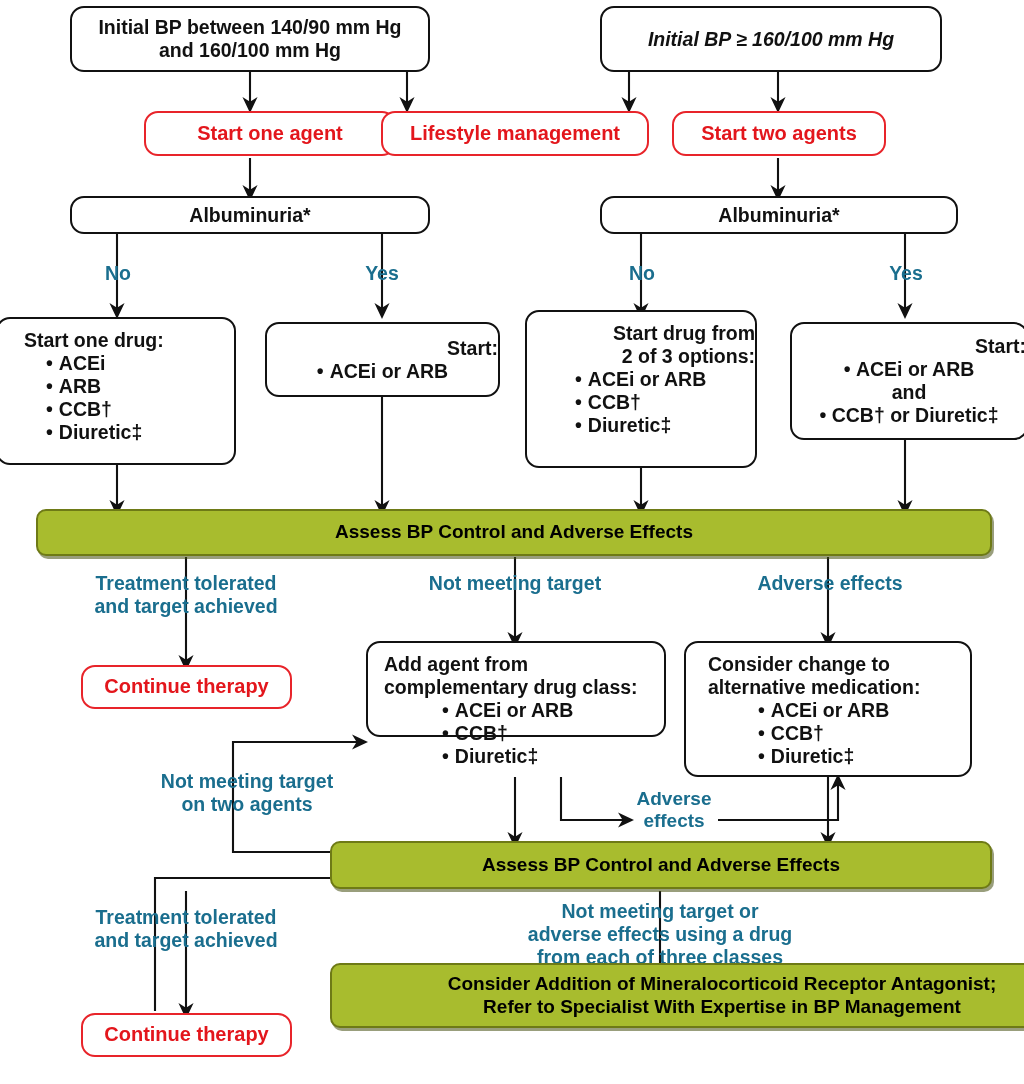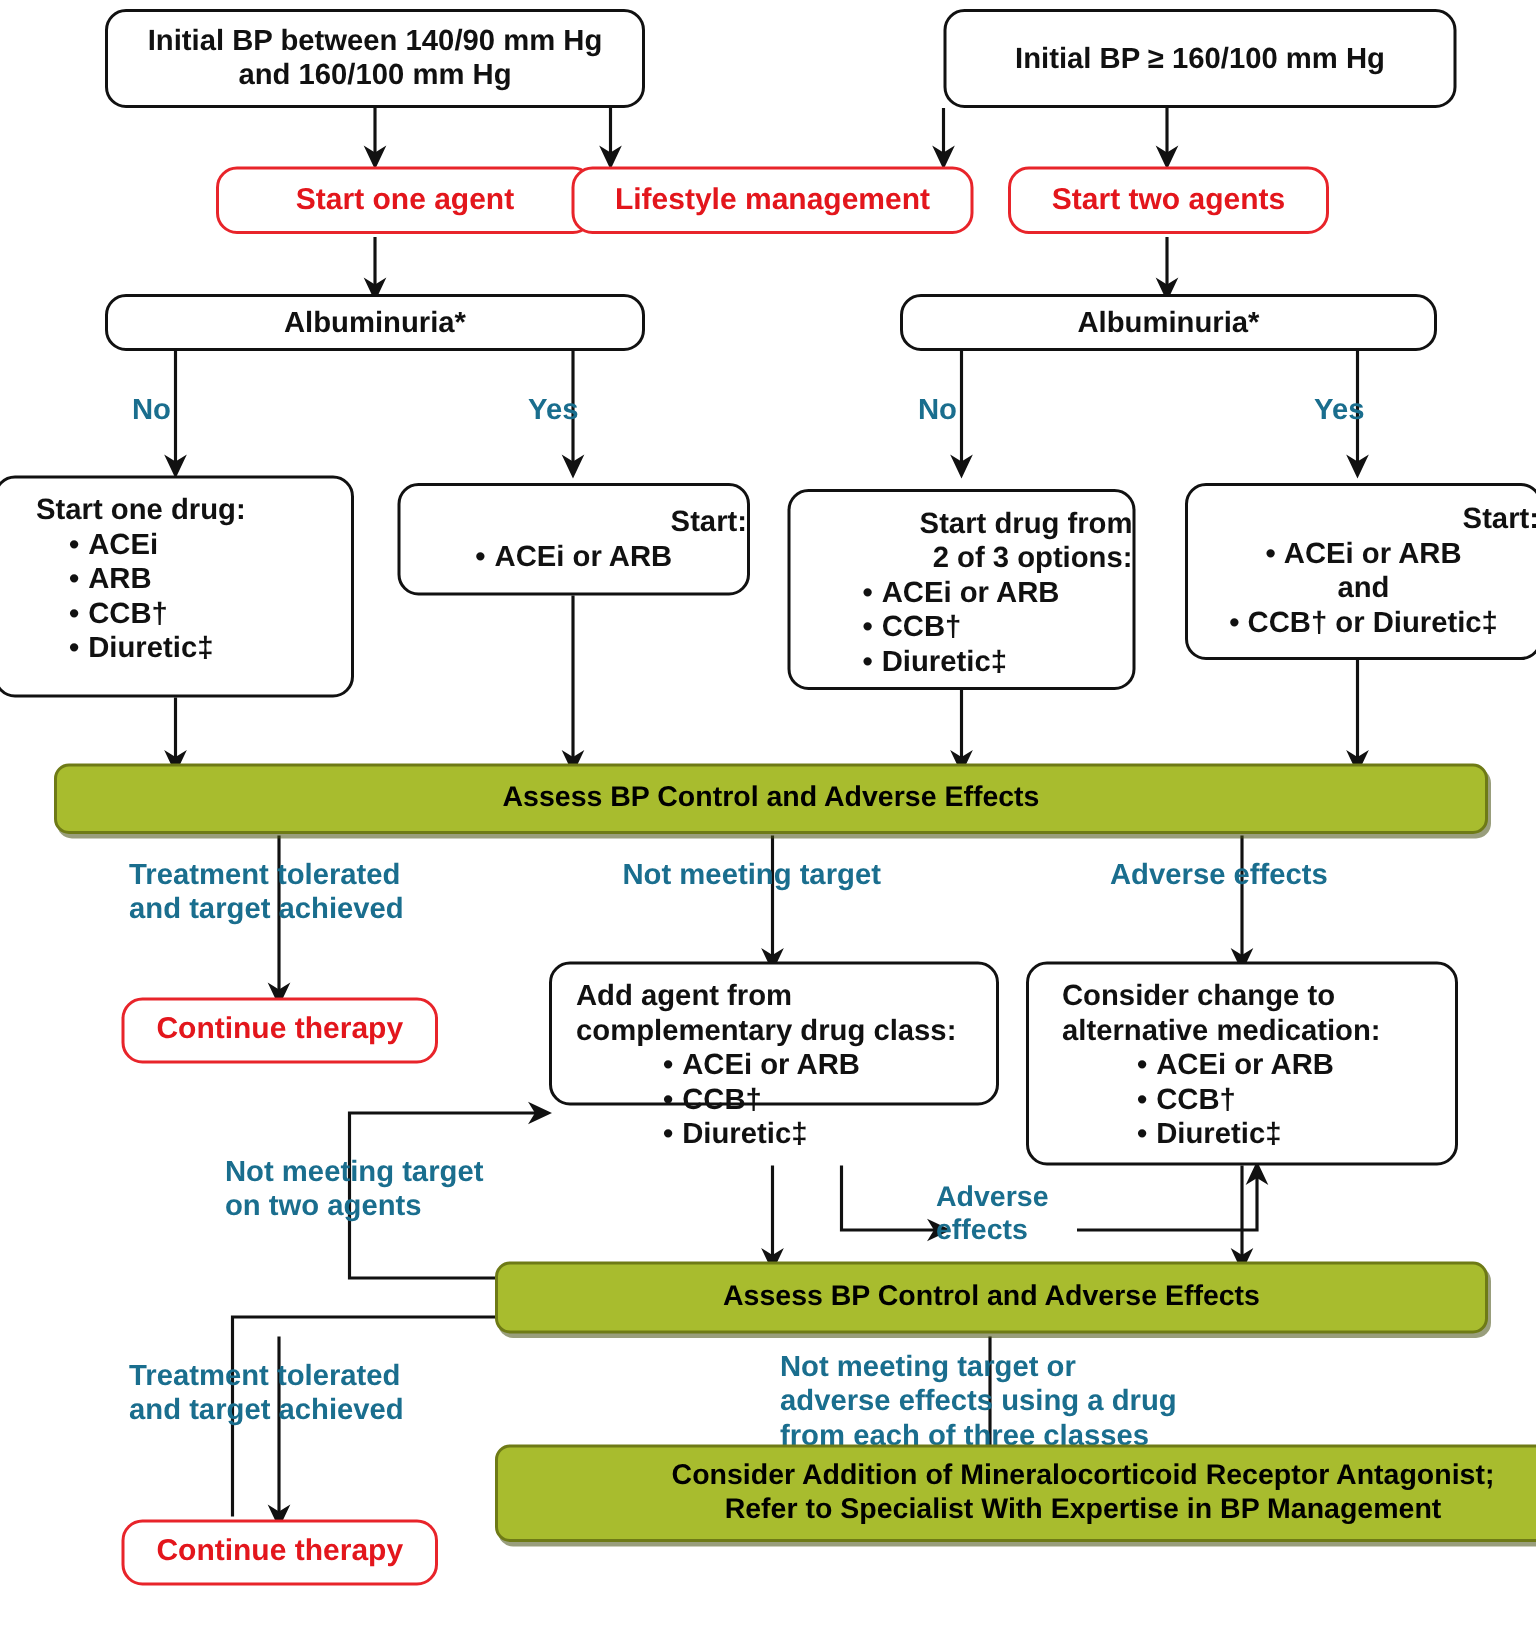--- a/index.html
+++ b/index.html
@@ -19,21 +19,21 @@
             box-shadow:2px 3px 0 rgba(70,78,16,.55);}
 
   .nd-list{display:block;text-align:left;padding:10px 0 10px 0;}
   .nd-list .hdr{display:block;text-align:right;}
   .nd-list .hdr.lft{text-align:left;padding-left:26px;}
   .nd-list ul{margin:0;padding:0;list-style:none;}
   .nd-list li{white-space:nowrap;}
   .nd-list li::before{content:"\2022";margin-right:6px;}
 
   
-  .lab{position:absolute;color:#1a6e8e;font-weight:bold;
+  .lab{position:absolute;color:#1a6e8e;font-weight:bold;text-align:center;
        line-height:1.18;font-size:19.5px;white-space:pre-line;}
   .lab.sm{font-size:19px;}
 
   svg.wires{position:absolute;left:0;top:0;width:1024px;height:1084px;
             pointer-events:none;}
 </style>
 </head>
 <body>
 
 <div id="stage">
@@ -93,21 +93,21 @@
       <path d="M330,852 L233,852 L233,838"></path>
       <path d="M330,878 L155,878 L155,1011"></path>
     </g>
   </svg>
 
   <div class="node nd-black" style="left:70px;top:6px;width:360px;height:66px;">
     <span style="white-space:pre-line">Initial BP between 140/90 mm Hg
 and 160/100 mm Hg</span>
   </div>
 
-  <div class="node nd-black" style="left:629px;top:6px;width:342px;height:66px;">
+  <div class="node nd-black" style="left:600px;top:6px;width:342px;height:66px;font-style:italic;">
     <span style="white-space:pre-line">Initial BP ≥ 160/100 mm Hg</span>
   </div>
 
   <div class="node nd-red" style="left:144px;top:111px;width:252px;height:45px;">
     <span>Start one agent</span>
   </div>
 
   <div class="node nd-red" style="left:672px;top:111px;width:214px;height:45px;">
     <span>Start two agents</span>
   </div>
@@ -140,21 +140,21 @@
   </div>
 
   <div class="node nd-black nd-list" style="left:265px;top:322px;width:235px;height:75px;
               display:flex;flex-direction:column;justify-content:center;">
     <span class="hdr" style="width:100%">Start:</span>
     <ul style="width:100%;text-align:center">
       <li style="display:inline-block">ACEi or ARB</li>
     </ul>
   </div>
 
-  <div class="node nd-black nd-list" style="left:525px;top:326px;width:232px;height:134px;">
+  <div class="node nd-black nd-list" style="left:525px;top:310px;width:232px;height:158px;">
     <span class="hdr" style="white-space:pre-line">Start drug from
 2 of 3 options:</span>
     <ul>
       <li style="padding-left:48px">ACEi or ARB</li>
       <li style="padding-left:48px">CCB†</li>
       <li style="padding-left:48px">Diuretic‡</li>
     </ul>
   </div>
 
   <div class="node nd-black nd-list" style="left:790px;top:322px;width:238px;height:118px;

